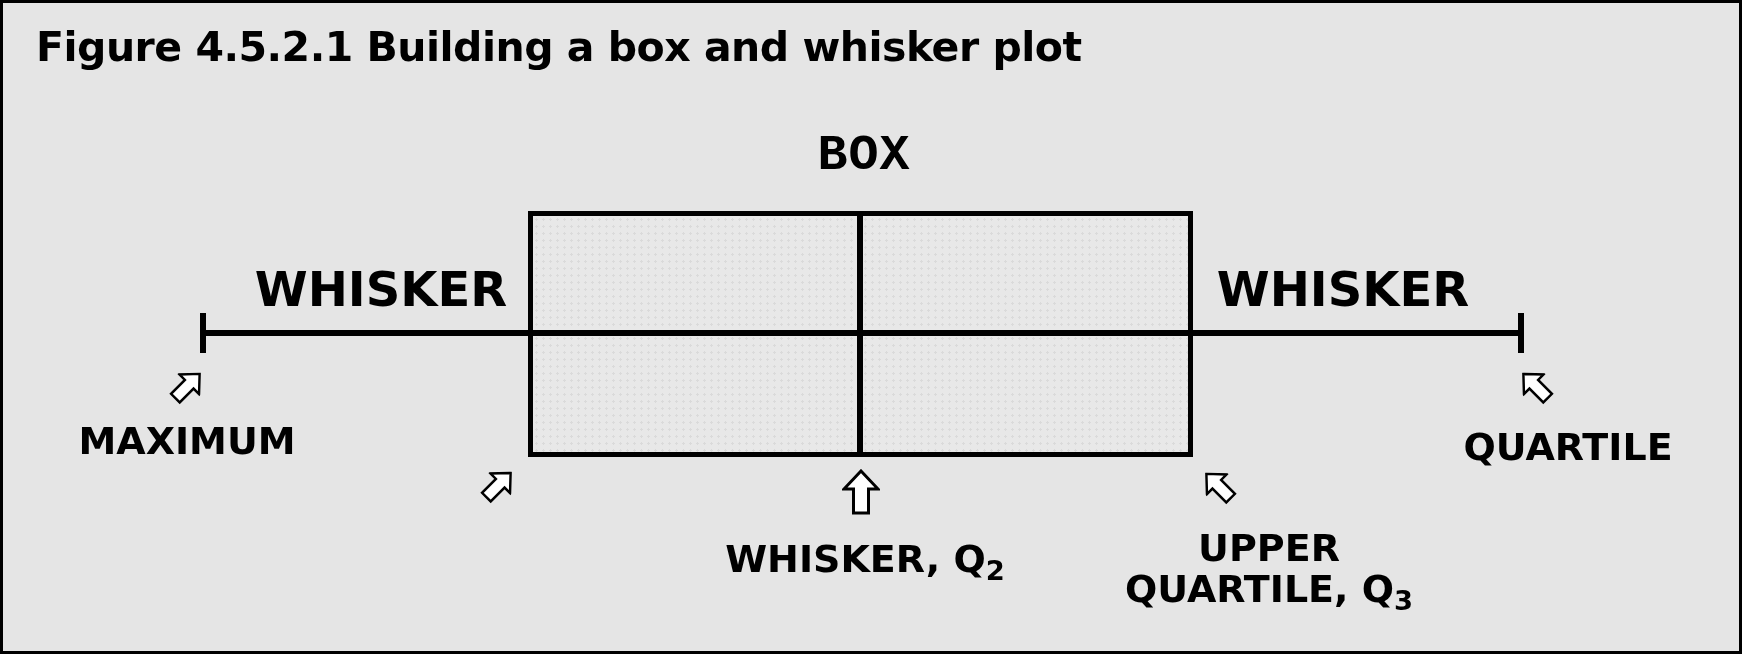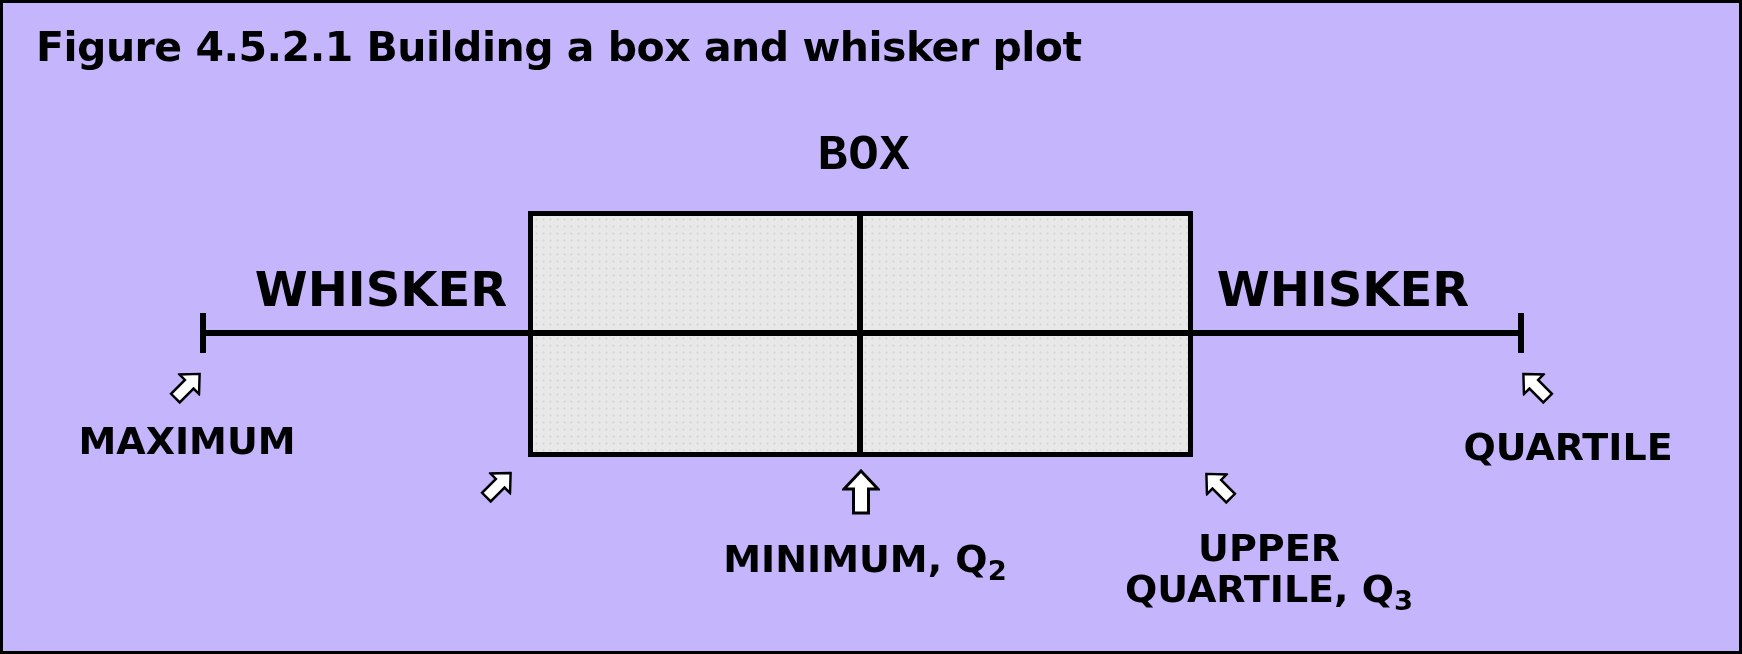--- a/index.html
+++ b/index.html
@@ -1,20 +1,20 @@
 <!DOCTYPE html>
 <html><head>
 <meta charset="utf-8">
 <style>
   html,body{margin:0;padding:0;background:#fff;}
   body{font-family:"DejaVu Sans","Liberation Sans",sans-serif;}
   .canvas{
     position:relative;
     width:1742px;height:654px;
-    background:#c4b5fd;
+    background:#e5e5e5;
     border:3px solid #000;
     box-sizing:border-box;
     overflow:hidden;
     color:#000;
     padding-left:34px;
   }
   .abs{position:absolute;}
   .fig-title{
     left:33px;top:20px;
     font-size:41px;font-weight:bold;
@@ -120,21 +120,21 @@
     <svg viewBox="0 0 38 46" xmlns="http://www.w3.org/2000/svg">
       <path d="M19 2 L36 20 L26.5 20 L26.5 44 L11.5 44 L11.5 20 L2 20 Z" fill="#ffffff" stroke="#000000" stroke-width="3" stroke-linejoin="miter"></path>
     </svg>
   </div>
 
   <div class="abs lbl med min-lbl">MAXIMUM</div>
   <div class="abs lbl med max-lbl">QUARTILE</div>
 
 
   <div class="abs lbl med median-lbl">
-    <span>MINIMUM, Q</span><sub>2</sub>
+    <span>WHISKER, Q</span><sub>2</sub>
   </div>
 
   <div class="abs lbl med twoline upper-lbl">
     <span>UPPER</span><br>
     <span><span>QUARTILE, Q</span><sub>3</sub></span>
   </div>
 
 </div>
 
 </body></html>

